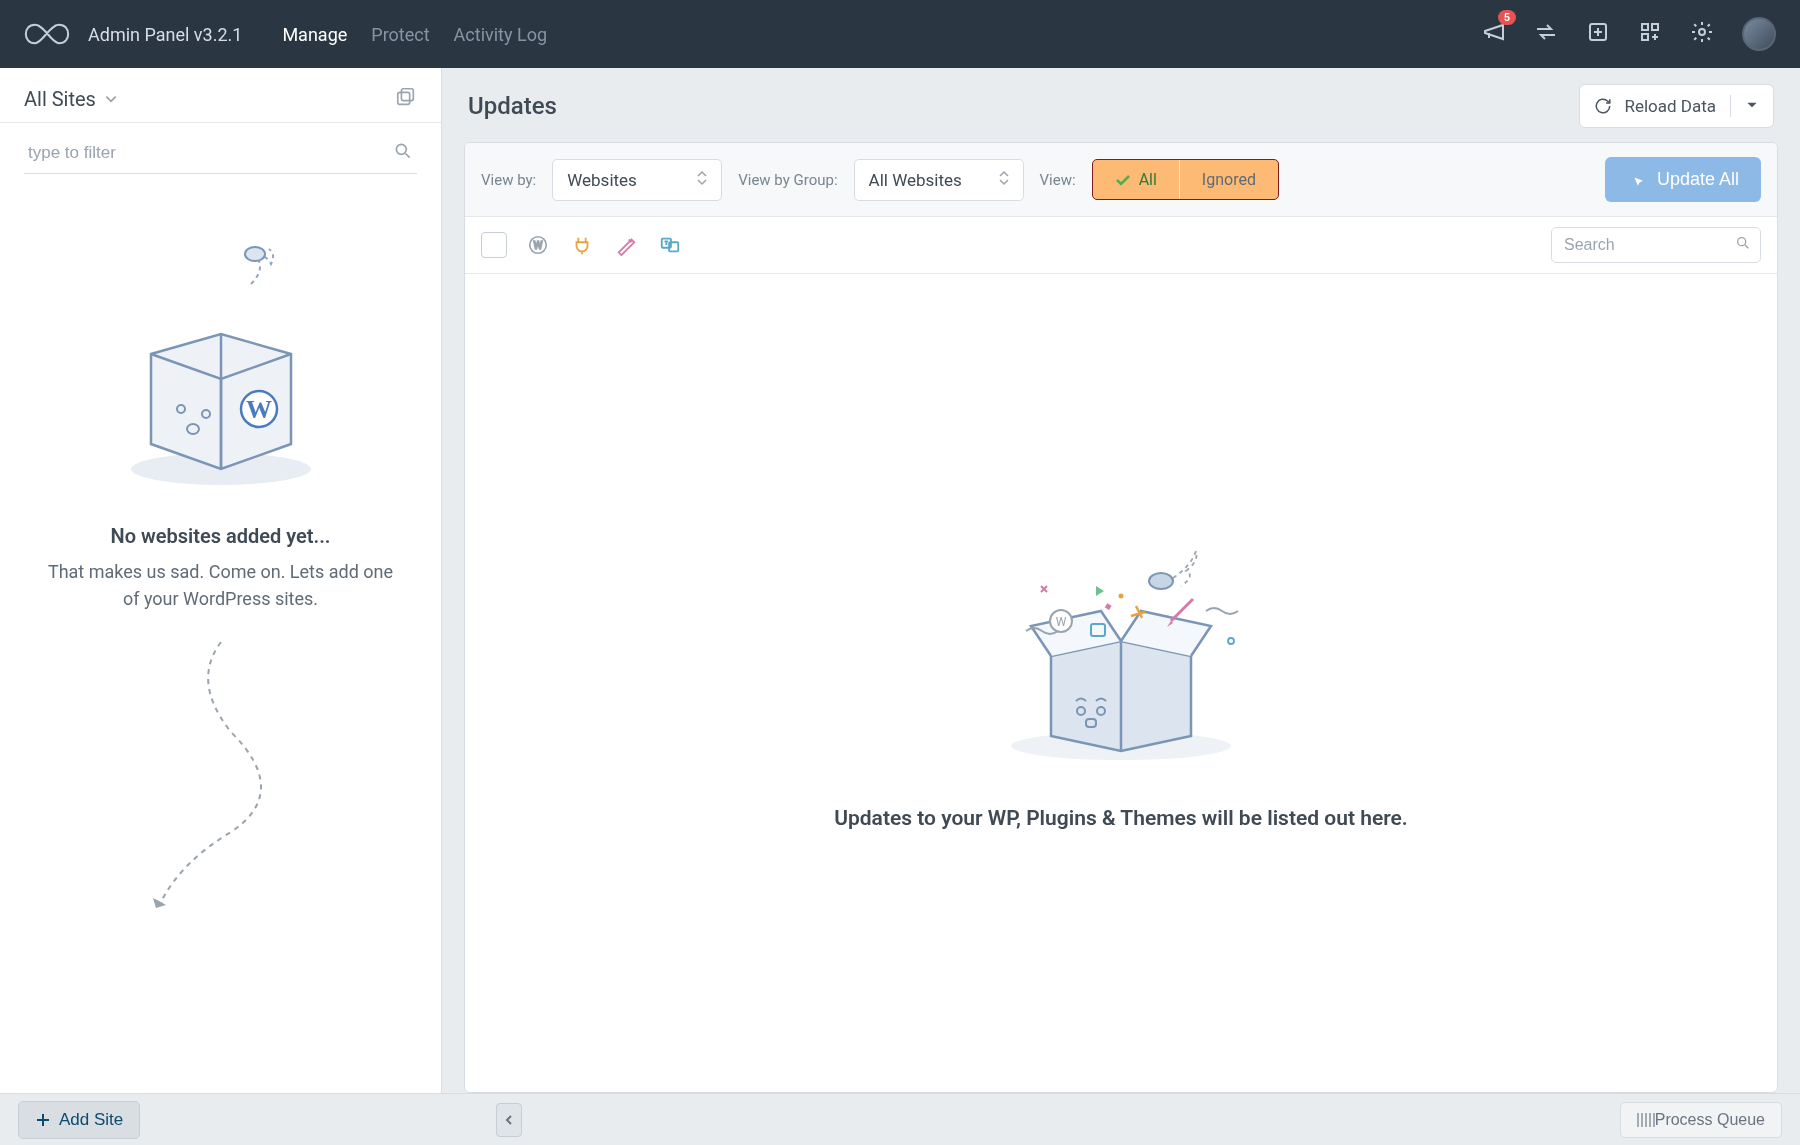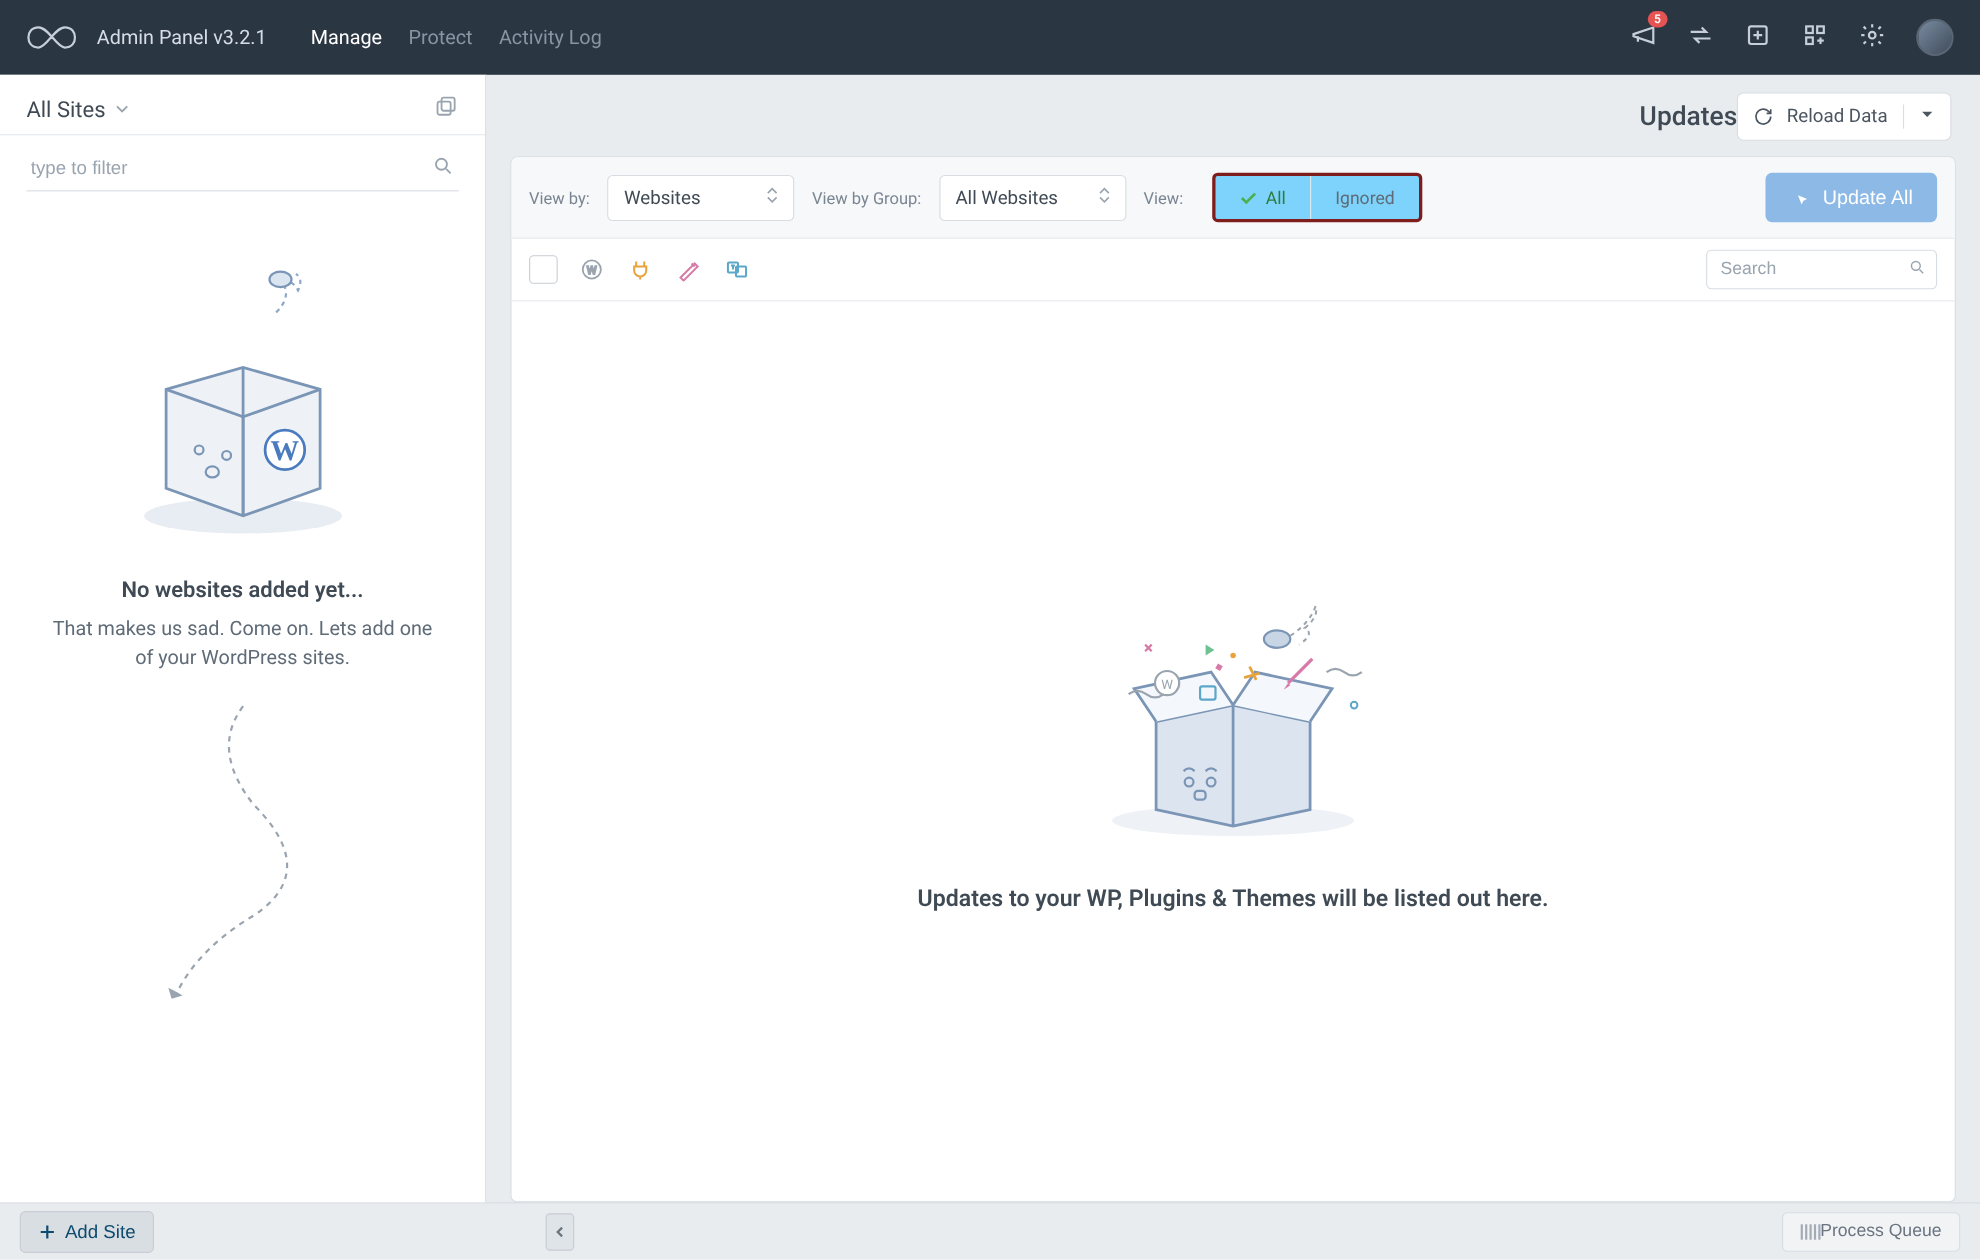--- a/index.html
+++ b/index.html
@@ -76,21 +76,21 @@
 
 .sidebar-empty { flex:1; display:flex; flex-direction:column; align-items:center; padding: 70px 40px 20px; text-align:center; }
 .sidebar-empty-img { width: 220px; height: 250px; margin-bottom: 30px; }
 .sidebar-empty-title { font-size: 20px; font-weight: 600; color:#3f4a55; margin-bottom:10px;}
 .sidebar-empty-text { font-size: 18px; color:#5f6b77; line-height:1.5; }
 .sidebar-arrow { width: 180px; height: 300px; margin-top: 20px; }
 
 
 .content { flex:1; display:flex; flex-direction:column; padding: 0 22px 0 22px; }
 .content-header {
-  display:flex; align-items:center; justify-content:flex-end;
+  display:flex; align-items:center; justify-content:space-between;
   padding: 16px 4px 14px 4px;
 }
 .page-title { font-size: 24px; color:#3f4a55; font-weight:500; }
 .reload-btn {
   display:flex; align-items:center; gap:12px;
   background:#fff; border:1px solid #d7dde3; border-radius:6px;
   padding: 10px 14px; font-size:17px; color:#4a5560; cursor:pointer;
 }
 .reload-btn .divider { width:1px; height:22px; background:#d7dde3; margin: 0 2px; }
 .reload-btn svg { width:18px; height:18px; }
@@ -106,21 +106,21 @@
   background: #f6f8fa;
 }
 .filter-label { font-size:15px; color:#7a8592; }
 .select {
   background:#fff; border:1px solid #d7dde3; border-radius:5px;
   padding: 10px 40px 10px 14px; font-size:17px; color:#3f4a55;
   position:relative; cursor:pointer; min-width: 170px;
 }
 .select .sort-caret { position:absolute; right:12px; top:50%; transform:translateY(-50%); color:#9aa4af; }
 .select .sort-caret svg { width:14px; height:18px; }
-.toggle-group { display:flex; border:3px solid #7f1d1d; border-radius:5px; overflow:hidden; background:#7dd3fc;margin-left:10px; }
+.toggle-group { display:flex; border:1px solid #7f1d1d; border-radius:5px; overflow:hidden; background:#fdba74; }
 .toggle-btn { padding: 10px 22px; font-size:16px; color:#5f6b77; cursor:pointer; display:flex; align-items:center; gap:8px; }
 .toggle-btn + .toggle-btn { border-left:1px solid #e5e9ed; }
 .toggle-btn.active { color:#2d7a3a; }
 .toggle-btn.active svg { color:#4caf50; width:16px; height:16px; }
 .filter-spacer { flex:1; }
 .update-all-btn {
   background:#8cb9e6; color:#fff; border:none; border-radius:6px;
   padding: 12px 22px; font-size:18px; font-weight:500;
   display:flex; align-items:center; gap:10px; cursor:pointer;
 }

